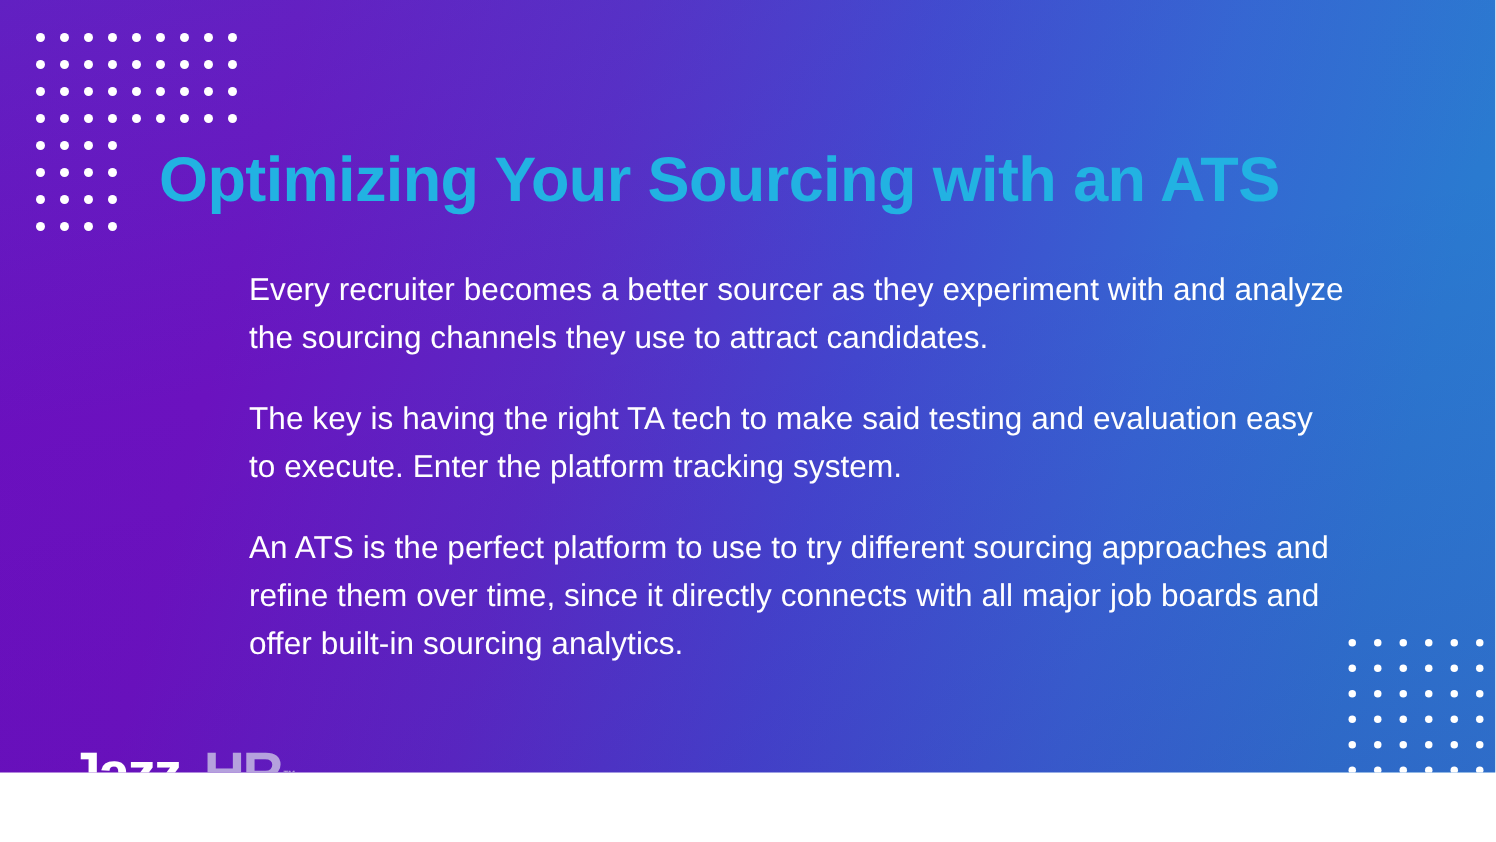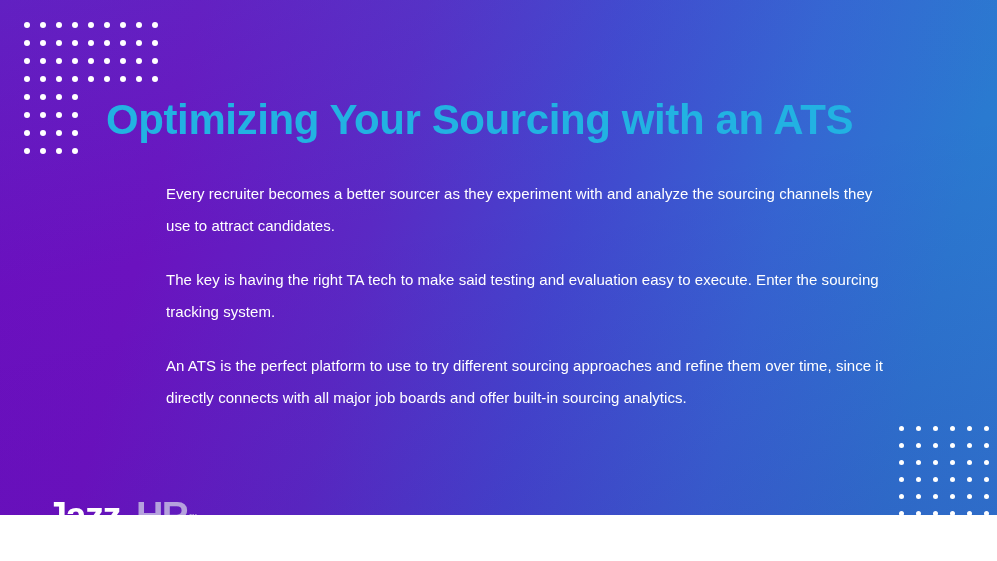--- a/index.html
+++ b/index.html
@@ -68,21 +68,21 @@
 
   
   #body-copy {
     position:absolute;
     left:166px; top:178px;
     width:730px;
     z-index:3;
   }
   .para {
     color:#ffffff;
-    font-size:15px;
+    font-size:21px;
     line-height:32px;
     letter-spacing:0.05px;
     margin-bottom:22px;
   }
   .para:last-child { margin-bottom:4px; }
 
   
   #logo {
     position:absolute;
     left:46px; top:497px;
@@ -182,21 +182,21 @@
       <span class="dot hidden"></span>
       <span class="dot hidden"></span>
       <span class="dot hidden"></span>
       <span class="dot hidden"></span>
     </div>
 
   <h1 id="title">Optimizing Your Sourcing with an ATS</h1>
 
   <div id="body-copy">
     <p class="para">Every recruiter becomes a better sourcer as they experiment with and analyze the sourcing channels they use to attract candidates.</p>
-    <p class="para">The key is having the right TA tech to make said testing and evaluation easy to execute. Enter the sourcing tracking system.</p>
+    <p class="para">The key is having the right TA tech to make said testing and evaluation easy to execute. Enter the platform tracking system.</p>
     <p class="para">An ATS is the perfect platform to use to try different sourcing approaches and refine them over time, since it directly connects with all major job boards and offer built-in sourcing analytics.</p>
   </div>
 
   <div id="logo">
     <span class="jazz">Jazz</span>
       <span class="hr">HR</span>
       <span class="tm">™</span>
   </div>
 
   <div class="dot-grid" id="dots-bottom-right">

